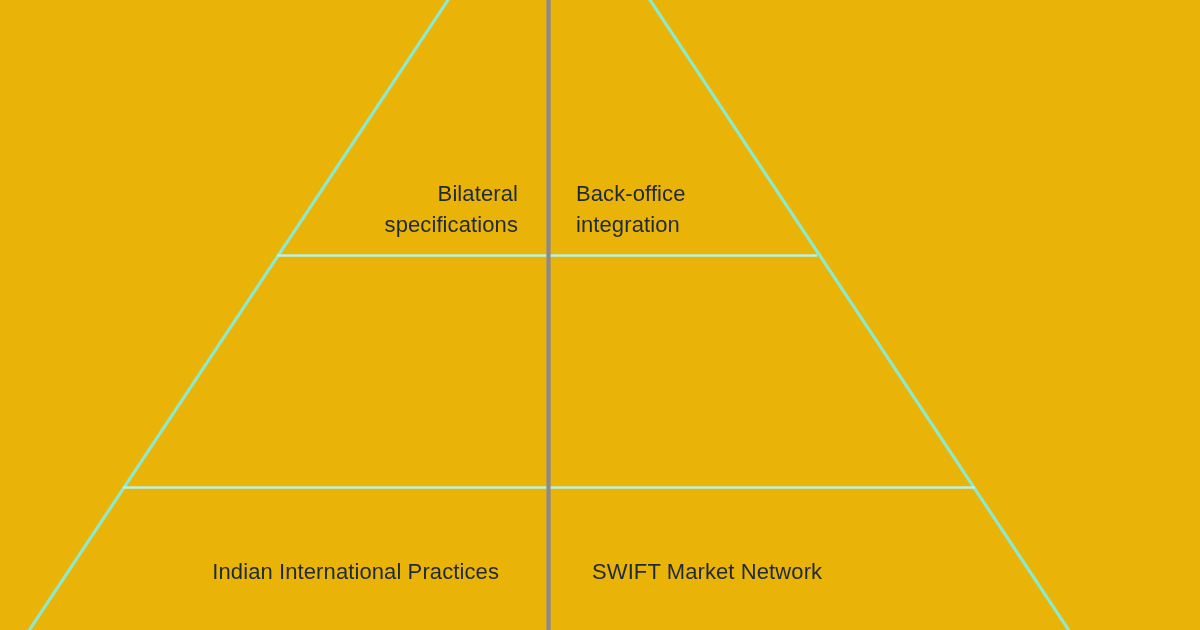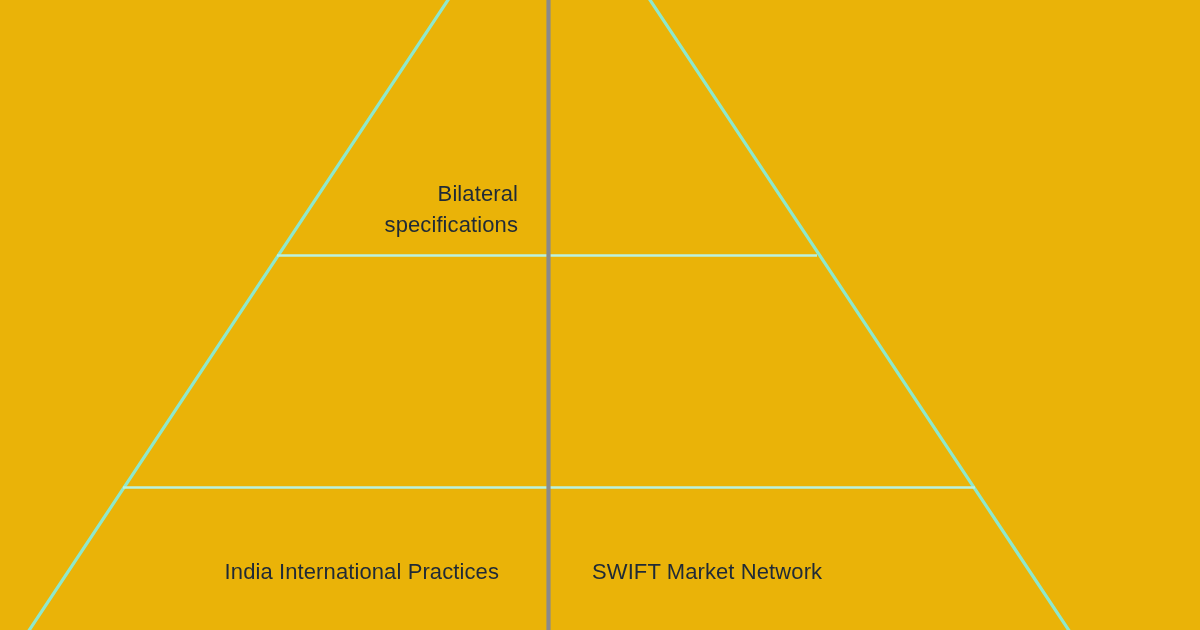--- a/index.html
+++ b/index.html
@@ -66,20 +66,22 @@
     <line x1="277" y1="255.5" x2="817" y2="255.5" stroke="#b9f2e0" stroke-width="2.4"></line>
 
     <line x1="123" y1="487.5" x2="975" y2="487.5" stroke="#b9f2e0" stroke-width="2.4"></line>
 
     <line x1="548.5" y1="0" x2="548.5" y2="630" stroke="#8a8a8a" stroke-width="4.2"></line>
   </svg>
 
   <div class="tier-text side-left" id="t1-left">Bilateral
 specifications</div>
 
+  <div class="tier-text side-right" id="t1-right">Back-office
+integration</div>
 
 
 
-  <div class="tier-text side-left" id="t3-left">India International  Practices</div>
+  <div class="tier-text side-left" id="t3-left">Indian International  Practices</div>
 
   <div class="tier-text side-right" id="t3-right">SWIFT Market Network</div>
 
 </div>
 
 </body></html>

